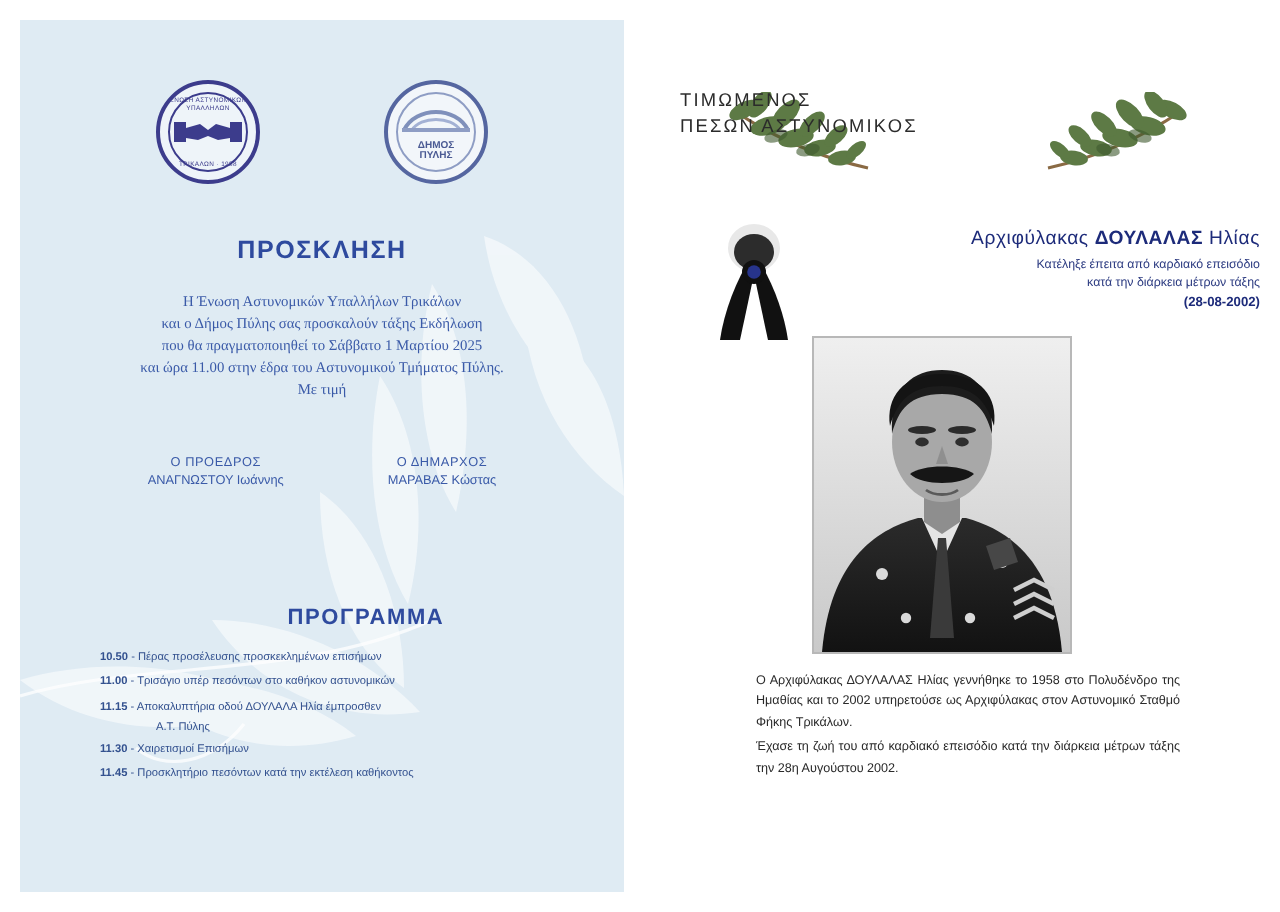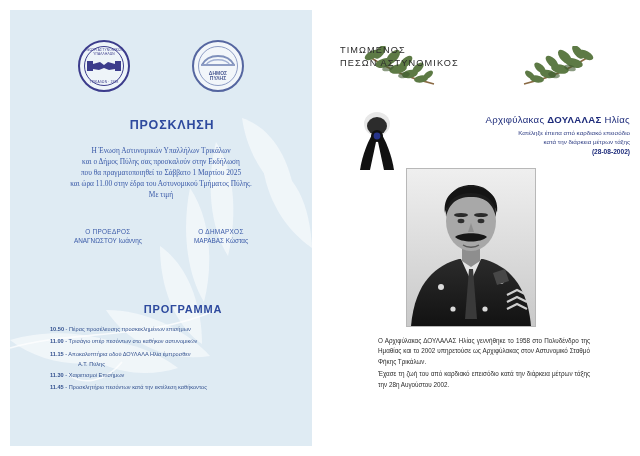--- a/index.html
+++ b/index.html
@@ -97,21 +97,20 @@
   }
   .title-prosklisi {
     position: absolute;
     top: 108px; left: 0; width: 302px;
     text-align: center;
     font-size: 12.5px;
     font-weight: bold;
     letter-spacing: .8px;
     color: #2e4a9e;
     font-family: "Liberation Sans", sans-serif;
-    padding-left: 11px;
   }
   .body-lines {
     position: absolute;
     top: 135px; left: 0; width: 302px;
     text-align: center;
     font-size: 7.4px;
     line-height: 11.1px;
     color: #3a5aa8;
     font-family: Liberation Serif, serif;
   }
@@ -298,21 +297,21 @@
           <div>ΠΥΛΗΣ</div>
         </div>
       </div>
     </div>
 
     <div id="left-content">
       <div class="title-prosklisi">ΠΡΟΣΚΛΗΣΗ</div>
 
       <div class="body-lines">
         <div>Η Ένωση Αστυνομικών Υπαλλήλων Τρικάλων</div>
-        <div>και ο Δήμος Πύλης σας προσκαλούν στην Εκδήλωση</div>
+        <div>και ο Δήμος Πύλης σας προσκαλούν τάξης Εκδήλωση</div>
         <div>που θα πραγματοποιηθεί το Σάββατο 1 Μαρτίου 2025</div>
         <div>και ώρα 11.00 στην έδρα του Αστυνομικού Τμήματος Πύλης.</div>
         <div>Με τιμή</div>
       </div>
 
       <div class="signatures">
         <div class="sig-block">
           <div class="sig-role">Ο ΠΡΟΕΔΡΟΣ</div>
           <div class="sig-name">ΑΝΑΓΝΩΣΤΟΥ Ιωάννης</div>
         </div>

